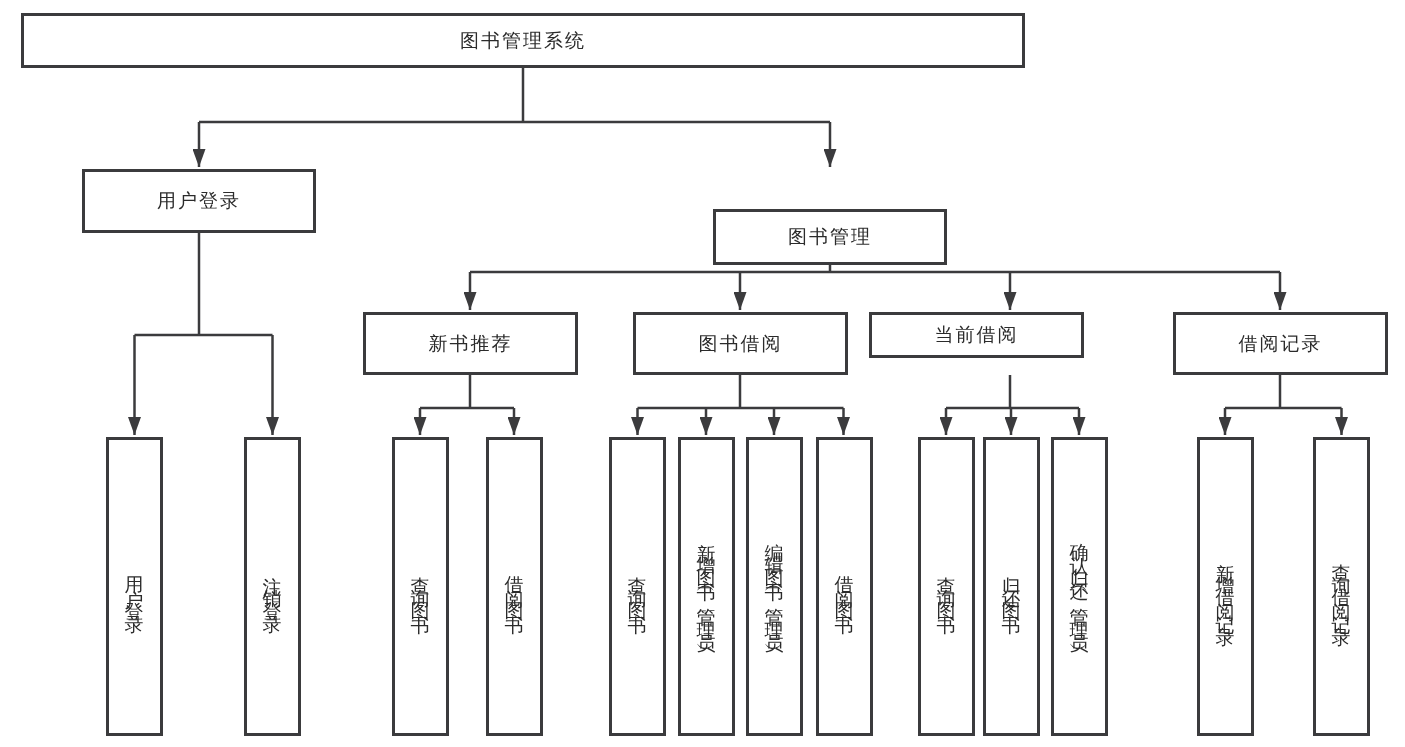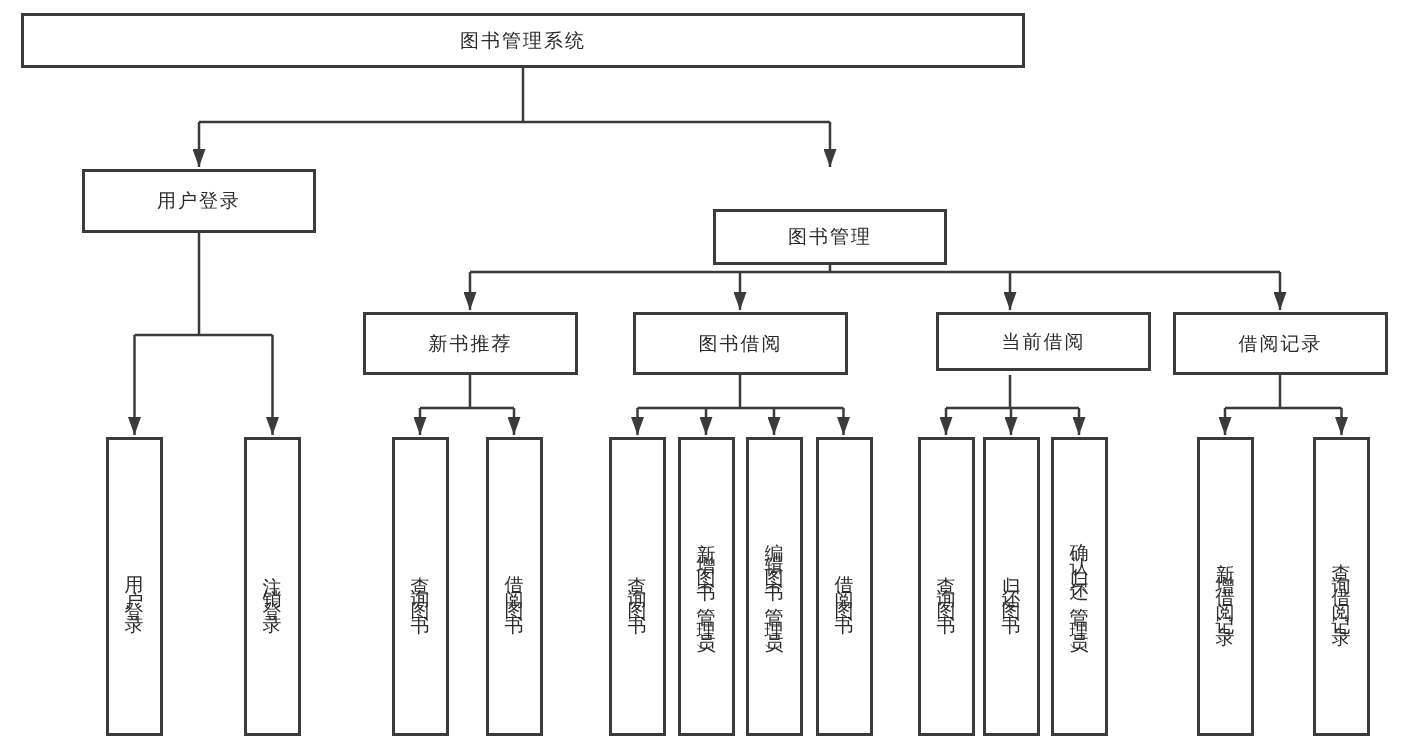--- a/index.html
+++ b/index.html
@@ -90,21 +90,21 @@
   <div class="node" style="left:713px;top:169px;width:234px;height:56px;margin-top:40px;">
     <span>图书管理</span>
   </div>
 
   <div class="node" style="left:363px;top:312px;width:215px;height:63px;font-family:Liberation Serif, serif;">
     <span>新书推荐</span>
   </div>
   <div class="node" style="left:633px;top:312px;width:215px;height:63px;align-items:center;">
     <span>图书借阅</span>
   </div>
-  <div class="node" style="left:936px;top:312px;width:215px;height:59px;">
+  <div class="node" style="left:869px;top:312px;width:215px;height:46px;">
     <span>当前借阅</span>
   </div>
   <div class="node" style="left:1173px;top:312px;width:215px;height:63px;">
     <span>借阅记录</span>
   </div>
 
   <div class="node leaf" style="left:106px;top:437px;width:57px;height:299px;">
     <span>用户登录</span>
   </div>
   <div class="node leaf" style="left:244px;top:437px;width:57px;height:299px;">

